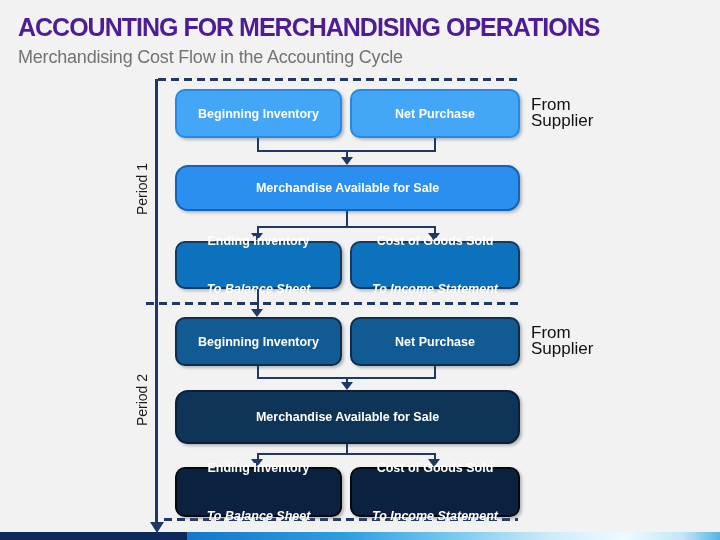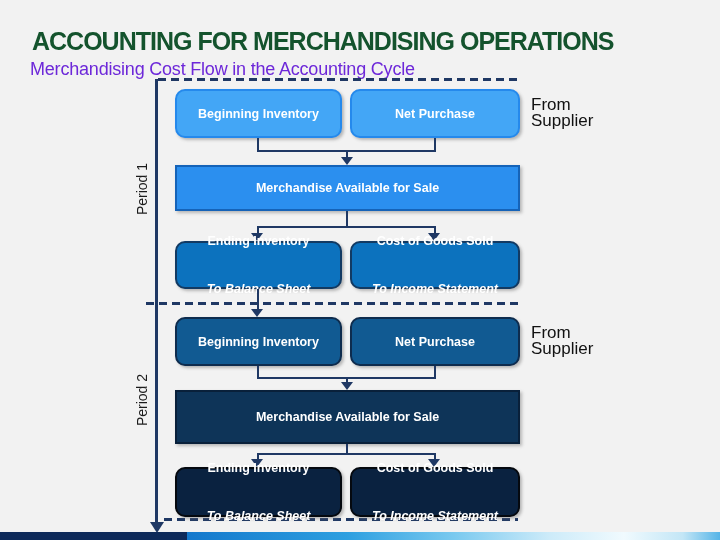--- a/index.html
+++ b/index.html
@@ -2,26 +2,26 @@
 <html><head>
 <meta charset="utf-8">
 <style>
   html,body{margin:0;padding:0;}
   body{width:720px;height:540px;overflow:hidden;background:#e9e9e9;}
   .slide{
     position:relative;width:720px;height:540px;background:#F2F2F2;
     font-family:"Liberation Sans", sans-serif;
   }
   .title{
-    position:absolute;left:18px;top:13px;margin:14px;
-    font-size:25px;font-weight:bold;letter-spacing:-1px;color:#14532d;white-space:nowrap;
+    position:absolute;left:18px;top:13px;margin:0;
+    font-size:25px;font-weight:bold;letter-spacing:-1px;color:#4c1d95;white-space:nowrap;
   }
   .subtitle{
-    position:absolute;left:18px;top:47px;margin:12px;
-    font-size:18px;font-weight:400;letter-spacing:-0.2px;color:#6d28d9;white-space:nowrap;text-align:right;
+    position:absolute;left:18px;top:47px;margin:0;
+    font-size:18px;font-weight:400;letter-spacing:-0.2px;color:#737373;white-space:nowrap;text-align:right;
   }
   .plabel{
     position:absolute;transform:translate(-50%,-50%) rotate(-90deg);
     font-size:14px;color:#1c1c1c;white-space:nowrap;
   }
   .vline{position:absolute;left:155px;top:79px;width:3px;height:444px;background:#1F3864;}
   .vline-arrow{
     position:absolute;left:150px;top:522px;width:0;height:0;
     border-left:7px solid transparent;border-right:7px solid transparent;
     border-top:11px solid #1F3864;
@@ -32,21 +32,21 @@
   }
   .d1{left:158px;top:78px;width:360px;}
   .d2{left:146px;top:302px;width:372px;}
   .d3{left:164px;top:518px;width:354px;}
   .box{
     position:absolute;border:2px solid;border-radius:10px;box-sizing:border-box;
     color:#ffffff;font-weight:bold;font-size:12.5px;line-height:16px;
     display:flex;align-items:center;justify-content:center;text-align:center;
     box-shadow:2px 2px 3px rgba(110,110,110,0.45);
   }
-  .box-wide{border-radius:0;}
+  .box-wide{border-radius:13px;}
   .it{font-style:italic;margin-top:32px;}
   .cline{position:absolute;background:#1F3864;}
   .arr{
     position:absolute;width:0;height:0;
     border-left:6px solid transparent;border-right:6px solid transparent;
     border-top:8px solid #1F3864;
   }
   .snote{
     position:absolute;width:62px;font-size:17px;line-height:16px;color:#121212;
   }

